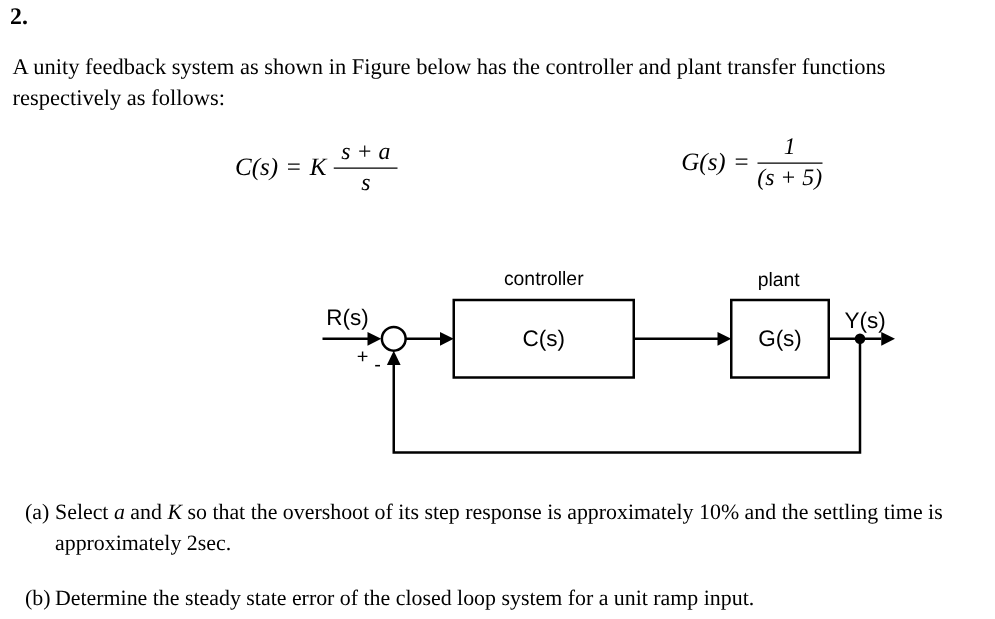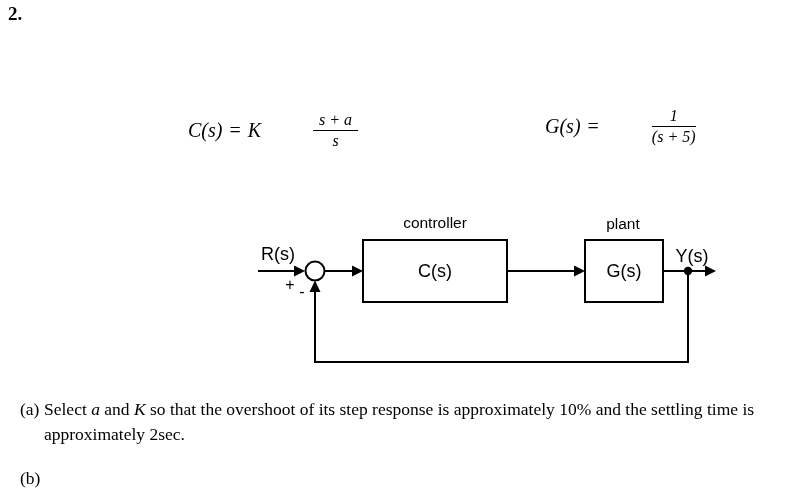--- a/index.html
+++ b/index.html
@@ -41,22 +41,21 @@
     font-family: "Liberation Serif", serif;
   }
   #formula-controller { left: 188px; top: 111px; }
   #formula-plant { left: 545px; top: 107px; }
   .formula .eq { margin: 0 7px; font-style: normal; }
   .formula .gain { margin-right: 6px; }
   .frac {
     display: inline-flex;
     flex-direction: column;
     text-align: center;
-    font-size: 16px;
-    margin-left: 46px;
+    font-size: 19px;
   }
   .frac .num {
     padding: 0 6px 1px 6px;
     border-bottom: 1.6px solid #000;
   }
   .frac .den { padding-top: 1px; }
 
   #diagram-wrap {
     left: 248px;
     top: 206px;
@@ -85,21 +84,22 @@
   .var { font-style: italic; }
 </style>
 </head>
 <body>
 
 <div id="page">
 
   <div id="problem-number" class="abs">2.</div>
 
   <div id="intro" class="abs">
-    <br>
+    <span>A unity feedback system as shown in Figure below has the controller and plant transfer functions</span><br>
+    <span>respectively as follows:</span>
   </div>
 
   <div id="formula-controller" class="abs formula">
     <span>C(s)</span>
     <span class="eq">=</span>
     <span class="gain">K</span>
     <span class="frac">
       <span class="num">s + a</span>
       <span class="den">s</span>
     </span>
@@ -151,15 +151,16 @@
     </svg>
   </div>
 
   <div id="question-a" class="abs question">
     <span class="qlabel">(a)</span>
     <span><span>Select </span><span class="var">a</span><span> and </span><span class="var">K</span><span> so that the overshoot of its step response is approximately 10% and the settling time is approximately 2sec.</span></span>
   </div>
 
   <div id="question-b" class="abs question">
     <span class="qlabel">(b)</span>
+    <span>Determine the steady state error of the closed loop system for a unit ramp input.</span>
   </div>
 
 </div>
 
 </body></html>

